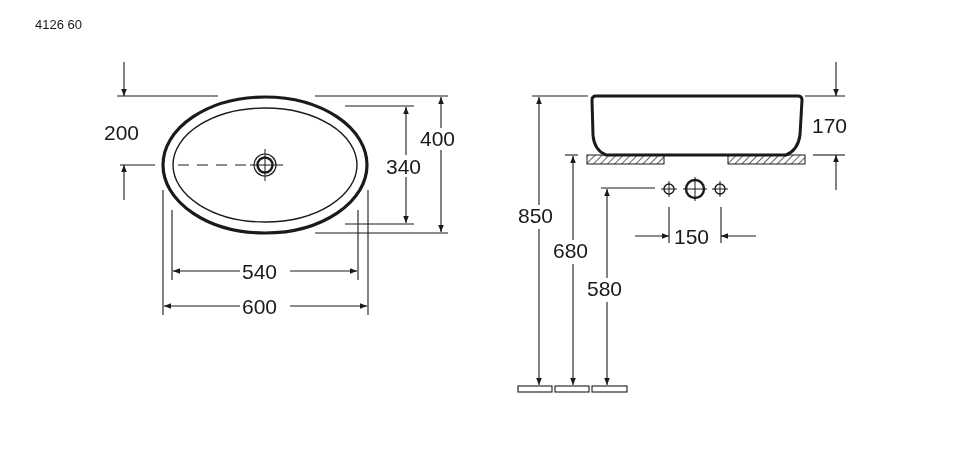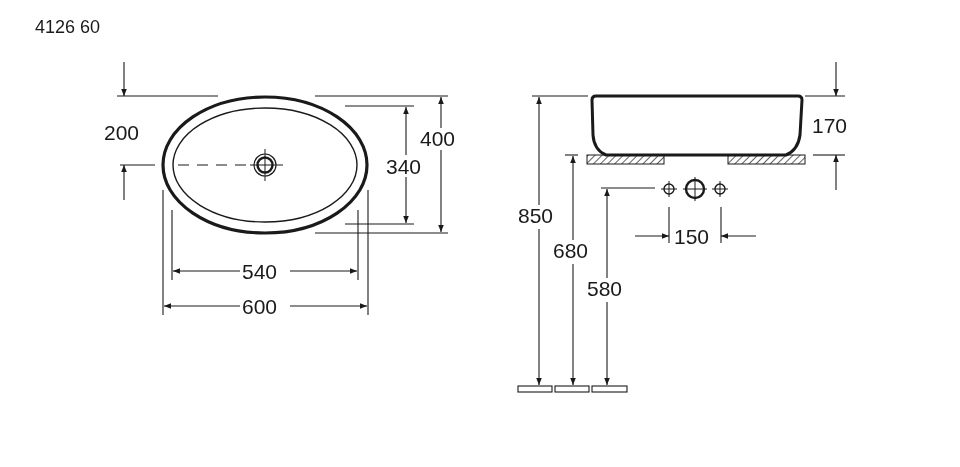--- a/index.html
+++ b/index.html
@@ -1,17 +1,17 @@
 <!DOCTYPE html>
 <html><head>
   <meta charset="utf-8">
   <style>
     html, body { margin: 0; padding: 0; background: #ffffff; }
     body { width: 960px; height: 467px; position: relative; overflow: hidden; font-family: "Liberation Sans", sans-serif; }
-    .code { position: absolute; left: 35px; top: 17px; font-size: 18px; color: #1a1a1a; }
+    .code { position: absolute; left: 35px; top: 17px; font-size: 13px; color: #1a1a1a; }
     svg { position: absolute; left: 0; top: 0; }
     .dim { font-family: "Liberation Sans", sans-serif; font-size: 21px; fill: #1a1a1a; }
   </style>
 </head>
 <body>
 
 <div class="code">4126 60</div>
 
 <svg width="960" height="467" viewBox="0 0 960 467">
   <defs>

